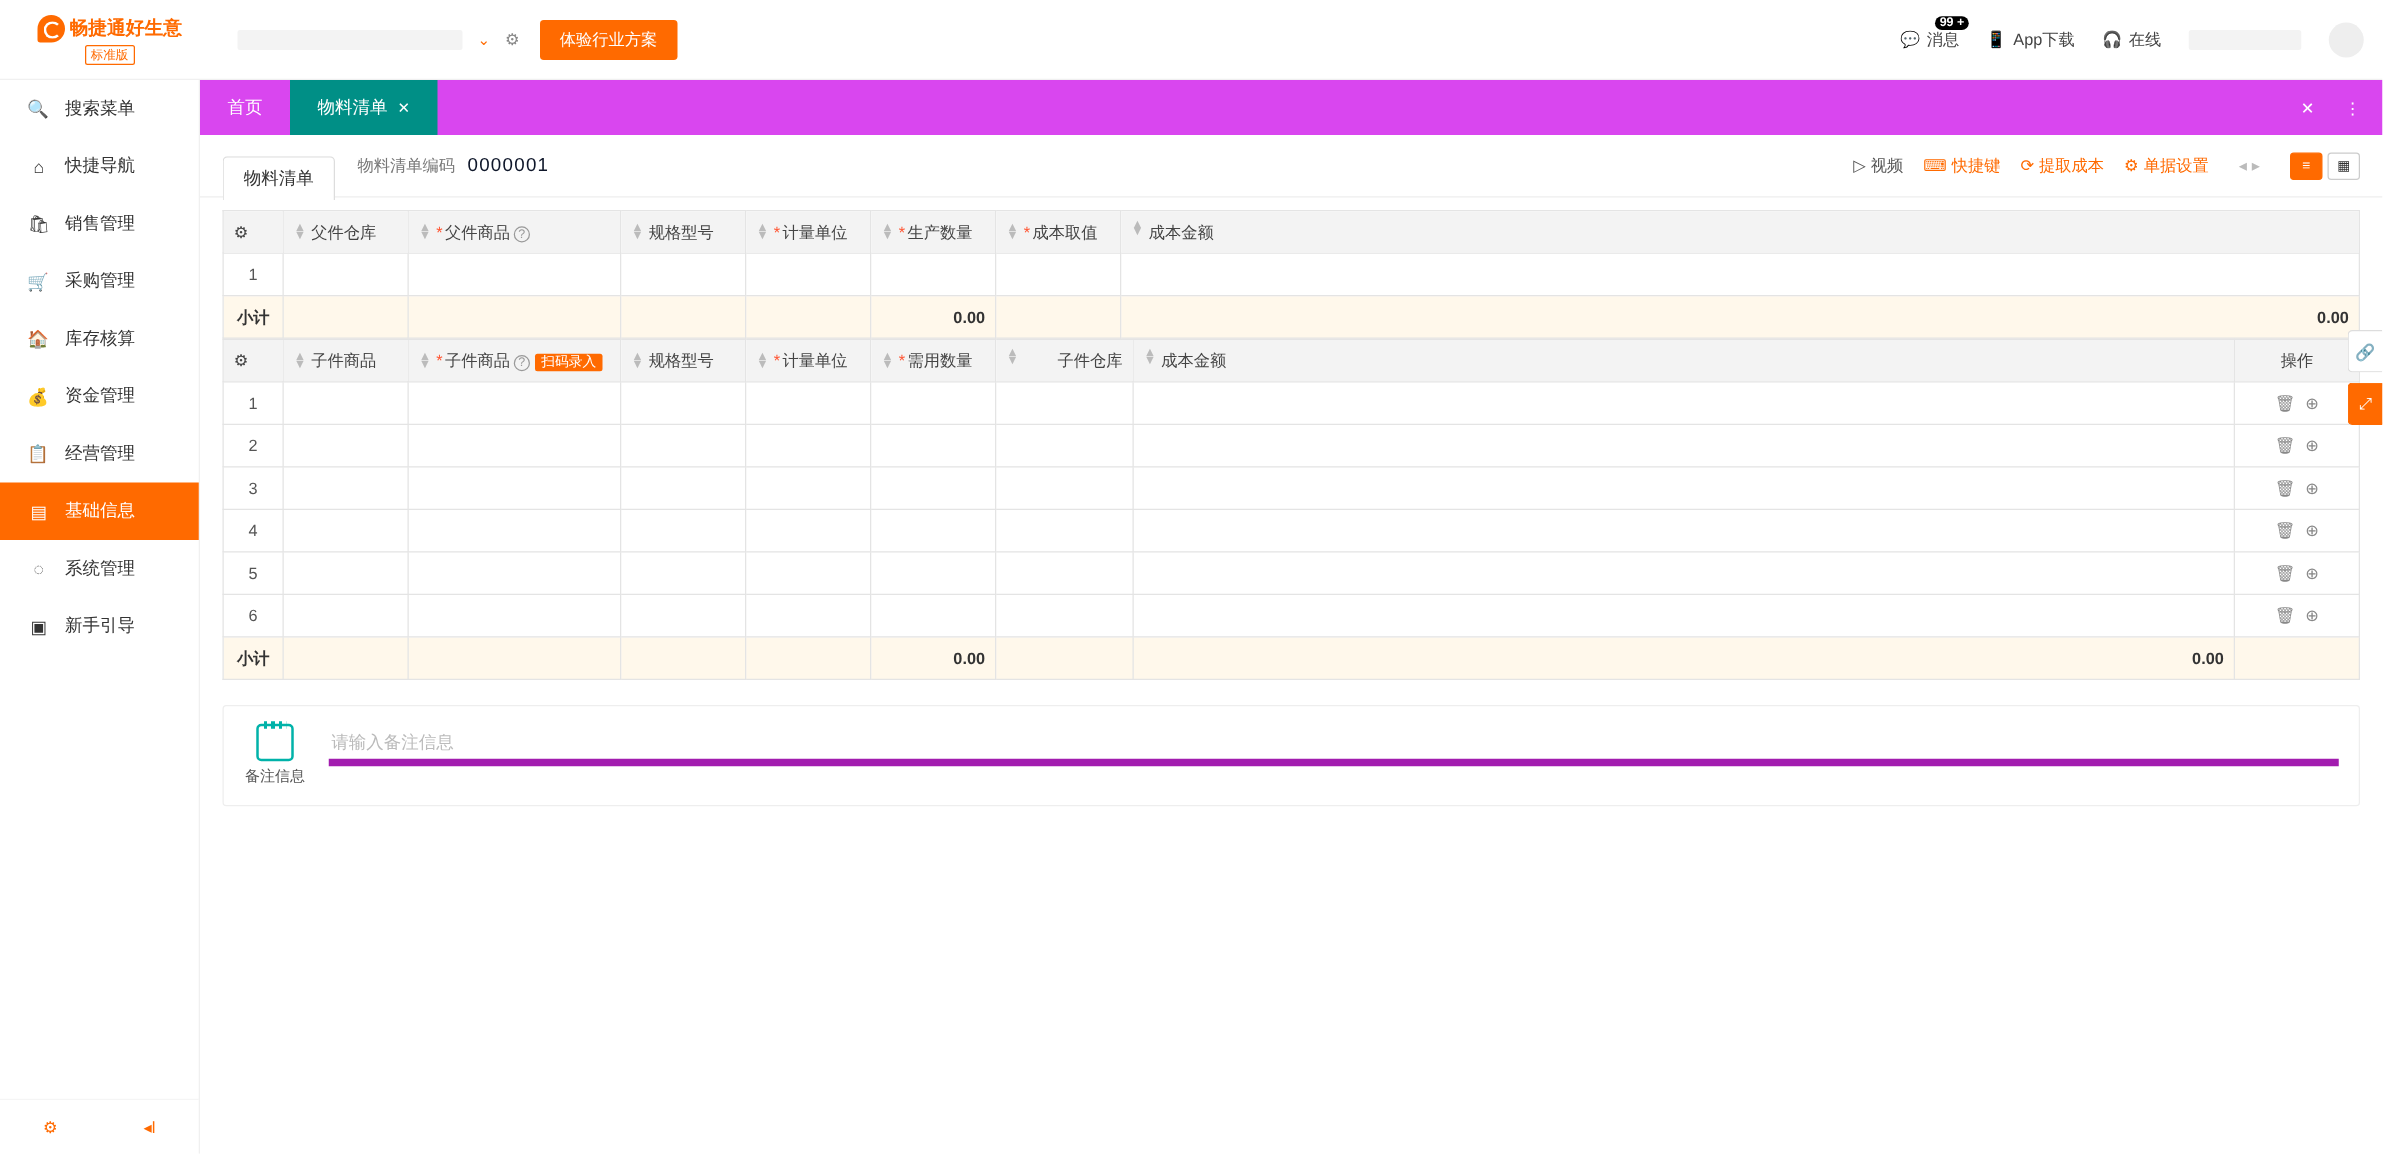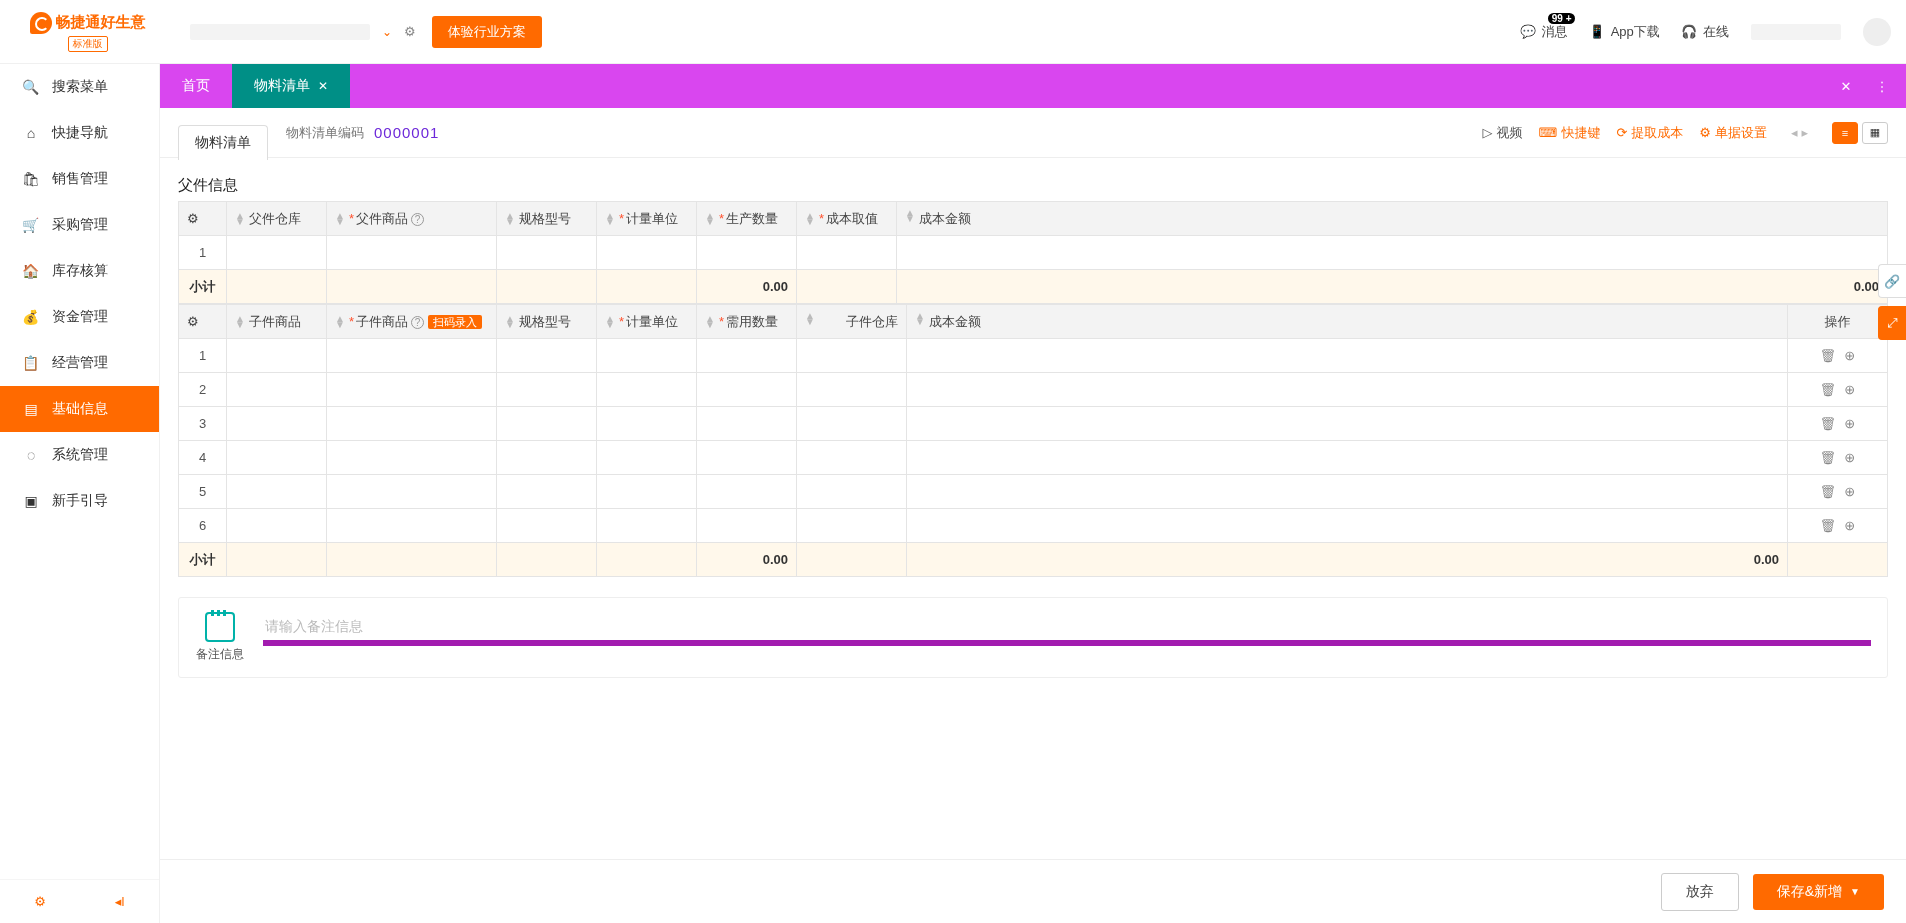--- a/index.html
+++ b/index.html
@@ -38,21 +38,21 @@
 .tab { padding:0 22px; height:100%; display:flex; align-items:center; gap:8px; cursor:pointer; font-size:14px; }
 .tab.active { background:#008f86; }
 .tab-close { font-size:12px; }
 .tabs-right { margin-left:auto; display:flex; align-items:center; padding-right:8px; gap:4px; }
 .tabs-close-all { width:32px; height:32px; display:flex; align-items:center; justify-content:center; cursor:pointer; }
 
 
 .page-toolbar { height:50px; display:flex; align-items:center; padding:0 18px; border-bottom:1px solid #eee; background:#fff; }
 .pg-tab { padding:8px 16px; border:1px solid #ddd; border-bottom:none; border-radius:4px 4px 0 0; font-size:14px; margin-right:18px; position:relative; top:10px; background:#fff; }
 .pg-code-label { color:#777; font-size:13px; margin-right:10px; }
-.pg-code { font-size:15px; color:#6d28d9; letter-spacing:1px; }
+.pg-code { font-size:15px; color:#0f172a; letter-spacing:1px; }
 .pg-actions { margin-left:auto; display:flex; align-items:center; gap:16px; font-size:13px; }
 .pg-link { display:flex; align-items:center; gap:4px; cursor:pointer; color:#555; }
 .pg-link.orange { color:#ff6a00; }
 .pg-nav { display:flex; align-items:center; gap:4px; color:#bbb; margin-left:8px; }
 .view-toggle { display:flex; gap:4px; margin-left:8px; }
 .vt { width:26px; height:22px; border:1px solid #ccc; display:flex; align-items:center; justify-content:center; border-radius:3px; font-size:11px; cursor:pointer; }
 .vt.active { background:#ff6a00; color:#fff; border-color:#ff6a00; }
 
 
 .content { flex:1; overflow:auto; padding:10px 18px 0; }
@@ -221,21 +221,20 @@
         </div>
         <div class="view-toggle">
           <span class="vt active">≡</span>
           <span class="vt">▦</span>
         </div>
       </div>
     </div>
 
     <div class="content">
 
-      <div class="section-title">父件信息</div>
       <table class="grid">
         <colgroup>
             <col style="width:48px">
             <col style="width:100px">
             <col style="width:170px">
             <col style="width:100px">
             <col style="width:100px">
             <col style="width:100px">
             <col style="width:100px">
             <col>
@@ -386,26 +385,19 @@
 
       <div class="remark-block">
         <div class="remark-left">
           <div class="note-ico"></div>
           <div class="remark-label">备注信息</div>
         </div>
         <input class="remark-input" placeholder="请输入备注信息" style="">
       </div>
     </div>
 
-    <div class="footer-bar">
-      <button class="btn btn-outline">放弃</button>
-      <button class="btn btn-primary">
-        <span>保存&amp;新增</span>
-        <span class="btn-caret">▼</span>
-      </button>
-    </div>
 
     <div class="float-right">
       <div class="float-btn">🔗</div>
       <div class="float-btn orange">⤢</div>
     </div>
   </div>
 </div>
 
 </body></html>

